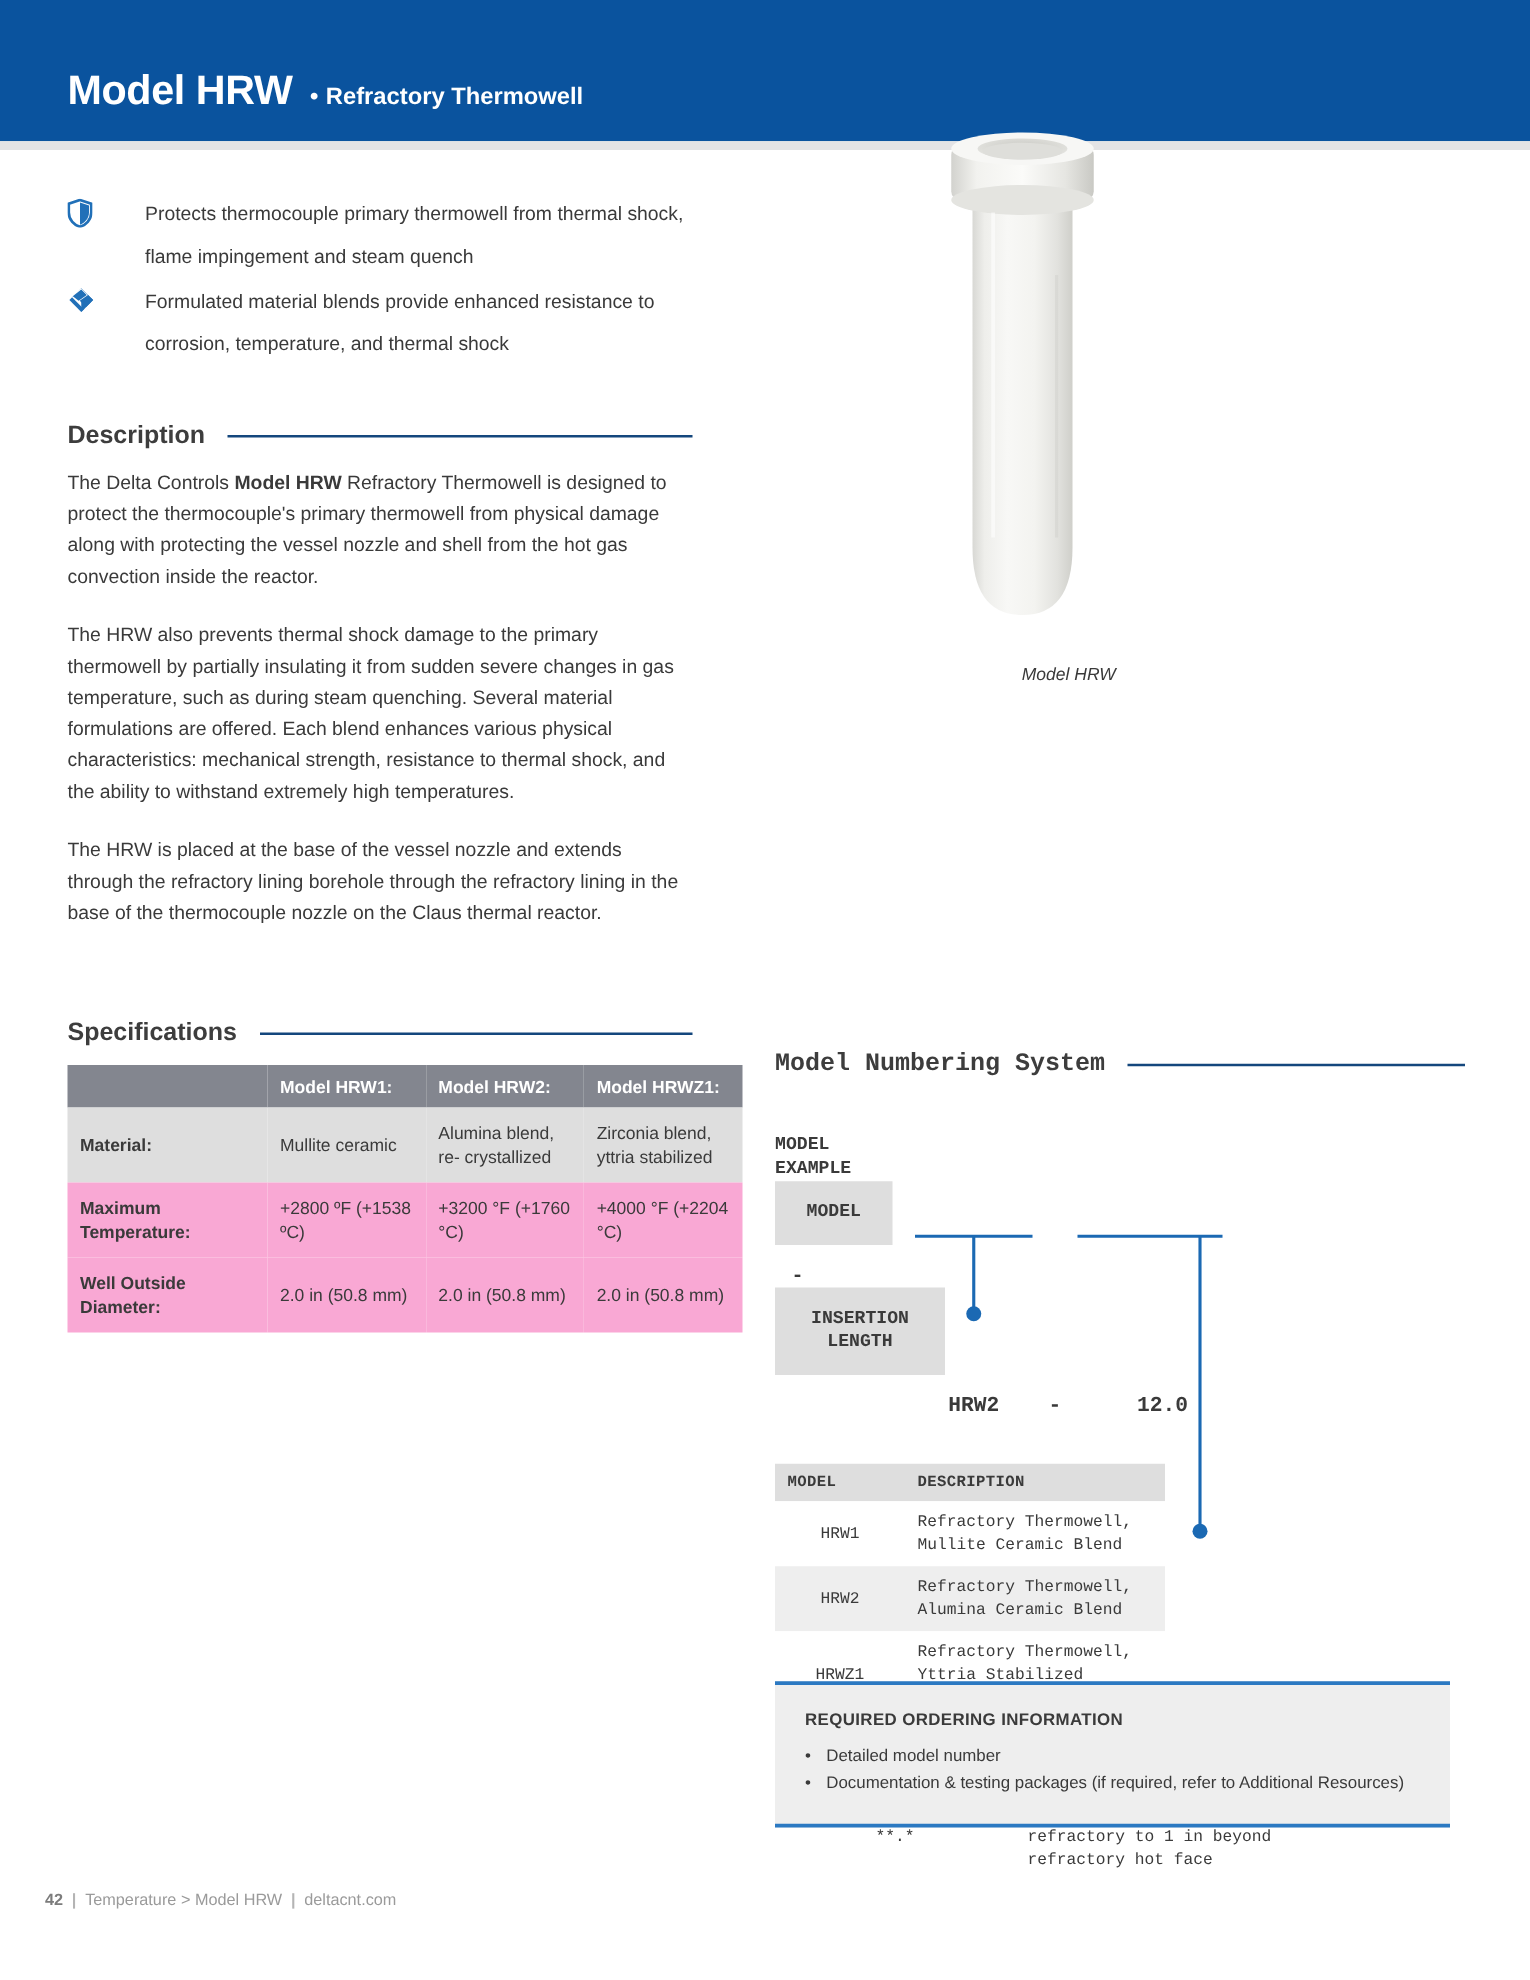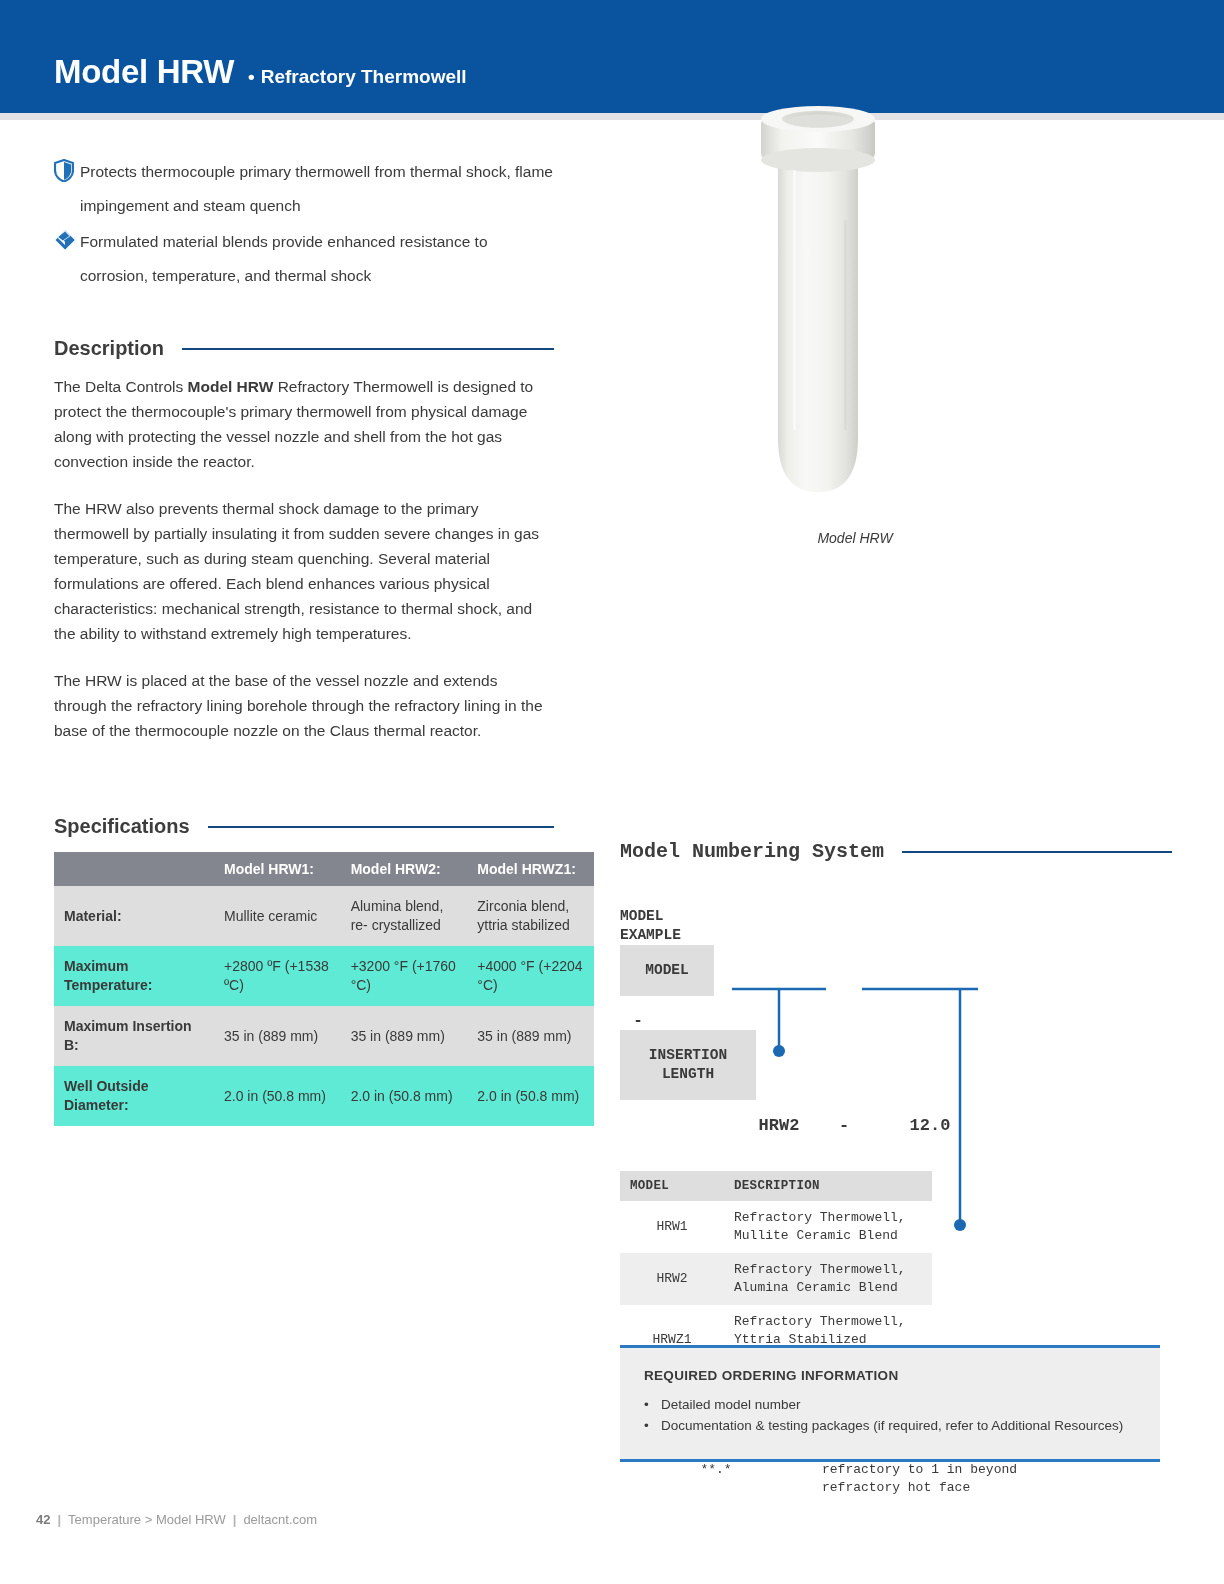--- a/index.html
+++ b/index.html
@@ -87,20 +87,21 @@
     height: 2px;
     background: #14477d;
     margin-left: 18px;
   }
 
   
   .feature-row {
     display: flex;
     align-items: flex-start;
     margin-bottom: 2px;
+    gap: 36px;
   }
   .feature-icon {
     width: 26px;
     min-width: 26px;
     padding-top: 4px;
   }
   .feature-text {
     font-size: 15.5px;
     line-height: 34px;
     color: #3a3a3a;
@@ -134,21 +135,21 @@
   .spec-table th.first { width: 140px; }
   .spec-table td {
     font-size: 14px;
     padding: 11px 10px;
     vertical-align: middle;
     line-height: 19px;
     color: #3a3a3a;
   }
   .spec-table td.rowlabel { font-weight: bold; }
   .spec-table tr.shade td { background: #dedede; }
-  .spec-table tr.plain td { background: #5eead4; margin-top: 12px; }
+  .spec-table tr.plain td { background: #f9a8d4; margin-top: 12px; }
 
   
   .product-wrap {
     position: absolute;
     left: 620px;
     top: 100px;
     width: 470px;
     text-align: center;
   }
   .product-caption {
@@ -357,26 +358,20 @@
         <td class="rowlabel">Material:</td>
         <td>Mullite ceramic</td>
         <td>Alumina blend, re- crystallized</td>
         <td>Zirconia blend, yttria stabilized</td>
       </tr>
       <tr class="plain">
         <td class="rowlabel">Maximum Temperature:</td>
         <td>+2800 ºF (+1538 ºC)</td>
         <td>+3200 °F (+1760 °C)</td>
         <td>+4000 °F (+2204 °C)</td>
-      </tr>
-      <tr class="shade">
-        <td class="rowlabel">Maximum Insertion B:</td>
-        <td>35 in (889 mm)</td>
-        <td>35 in (889 mm)</td>
-        <td>35 in (889 mm)</td>
       </tr>
       <tr class="plain">
         <td class="rowlabel">Well Outside Diameter:</td>
         <td>2.0 in (50.8 mm)</td>
         <td>2.0 in (50.8 mm)</td>
         <td>2.0 in (50.8 mm)</td>
       </tr>
     </tbody>
   </table>
 </div>

